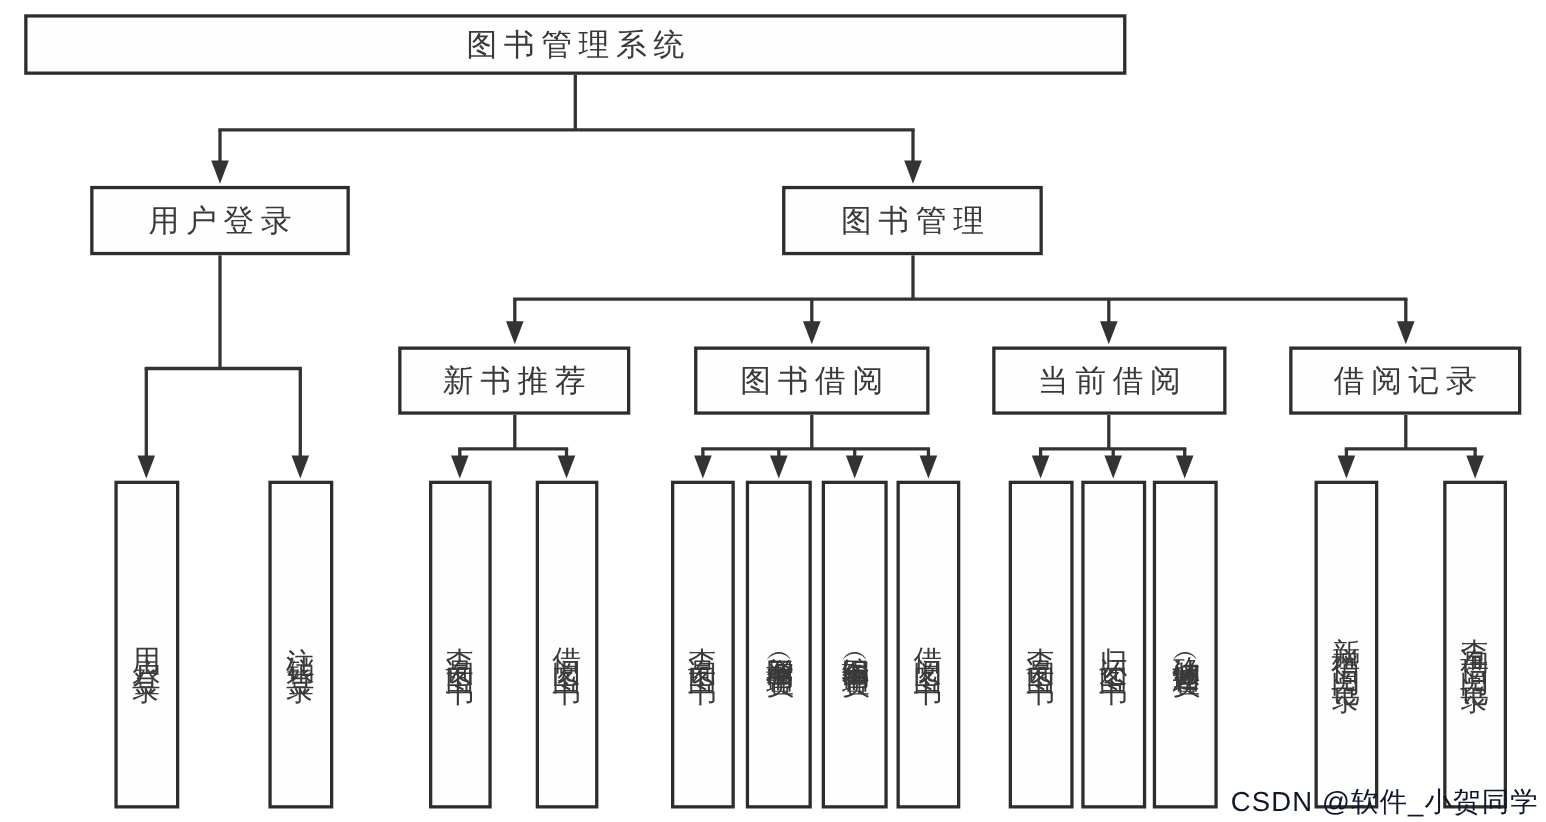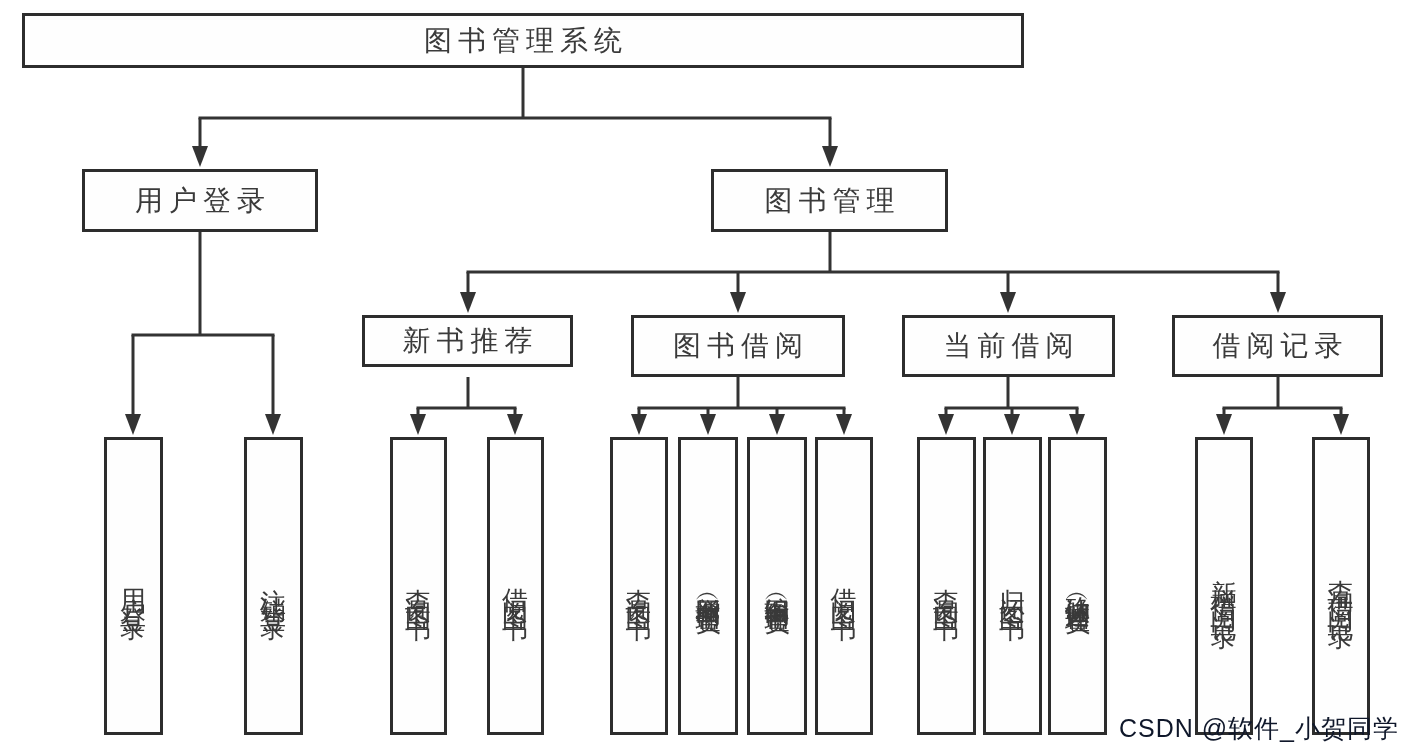--- a/index.html
+++ b/index.html
@@ -110,21 +110,21 @@
     <span class="label">图书管理系统</span>
   </div>
 
   <div class="node h" style="left:82px;top:169px;width:236px;height:63px;">
     <span class="label">用户登录</span>
   </div>
   <div class="node h" style="left:711px;top:169px;width:237px;height:63px;text-align:right;">
     <span class="label">图书管理</span>
   </div>
 
-  <div class="node h" style="left:362px;top:315px;width:211px;height:52px;justify-content:center;">
+  <div class="node h" style="left:362px;top:315px;width:211px;height:62px;justify-content:center;">
     <span class="label">新书推荐</span>
   </div>
   <div class="node h" style="left:631px;top:315px;width:214px;height:62px;">
     <span class="label">图书借阅</span>
   </div>
   <div class="node h" style="left:902px;top:315px;width:213px;height:62px;">
     <span class="label">当前借阅</span>
   </div>
   <div class="node h" style="left:1172px;top:315px;width:211px;height:62px;">
     <span class="label">借阅记录</span>

